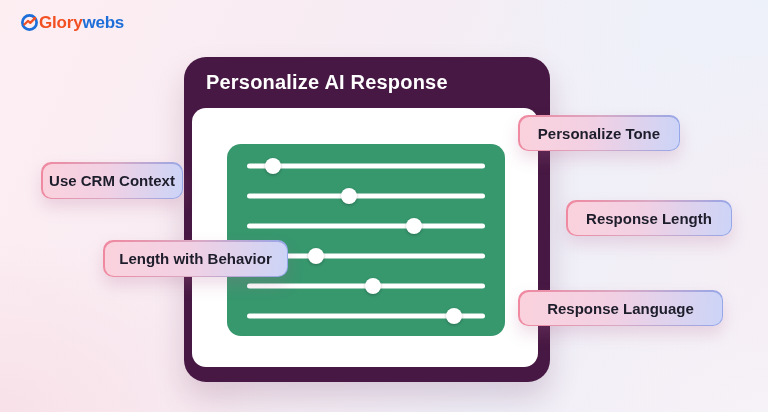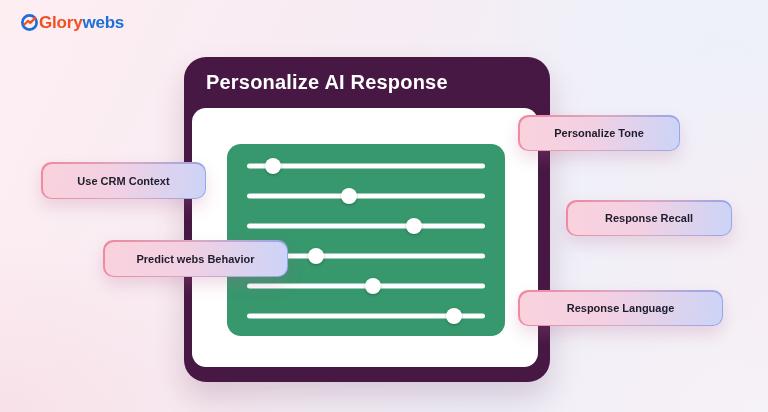--- a/index.html
+++ b/index.html
@@ -63,23 +63,23 @@
   .pill {
     position:absolute; z-index:2;
     border-radius:10px; padding:1.5px;
     background: linear-gradient(100deg, var(--pill-border-start, #f0889f), #d9a9c4 50%, var(--pill-border-end, #93a7ea));
     box-shadow: 0 8px 16px rgba(177,98,146,0.22);
   }
   .pill-inner {
     width:100%; height:100%; border-radius:9px;
     background: linear-gradient(95deg, var(--pill-fill-start, #fad2dd) 0%, #f2d0e3 45%, var(--pill-fill-end, #ccd4f7) 100%);
     display:flex; align-items:center; justify-content:center;
-    font-size:11px; font-weight:700; color:#1d1d2b; white-space:nowrap;
+    font-size:15px; font-weight:700; color:#1d1d2b; white-space:nowrap;
   }
-  .pill-use-crm        { left:41px;  top:162px; width:165px; height:37px; }
+  .pill-use-crm        { left:41px;  top:162px; width:142px; height:37px; }
   .pill-predict        { left:103px; top:240px; width:185px; height:37px; }
   .pill-recall         { left:60px;  top:318px; width:161px; height:36px; }
   .pill-tone           { left:518px; top:115px; width:162px; height:36px; }
   .pill-length         { left:566px; top:200px; width:166px; height:36px; }
   .pill-language       { left:518px; top:290px; width:205px; height:36px; }
 </style>
 </head>
 <body>
 
 <div class="stage">
@@ -123,26 +123,26 @@
             <div class="slider-knob" style="left: calc(87% - 8px);"></div>
           </div>
         </div>
     </div>
   </div>
 
   <div class="pill pill-use-crm">
     <div class="pill-inner">Use CRM Context</div>
   </div>
   <div class="pill pill-predict">
-    <div class="pill-inner">Predict webs Behavior</div>
+    <div class="pill-inner">Length with Behavior</div>
   </div>
 
   <div class="pill pill-tone">
     <div class="pill-inner">Personalize Tone</div>
   </div>
   <div class="pill pill-length">
-    <div class="pill-inner">Response Recall</div>
+    <div class="pill-inner">Response Length</div>
   </div>
   <div class="pill pill-language">
     <div class="pill-inner">Response Language</div>
   </div>
 
 </div>
 
 </body></html>

